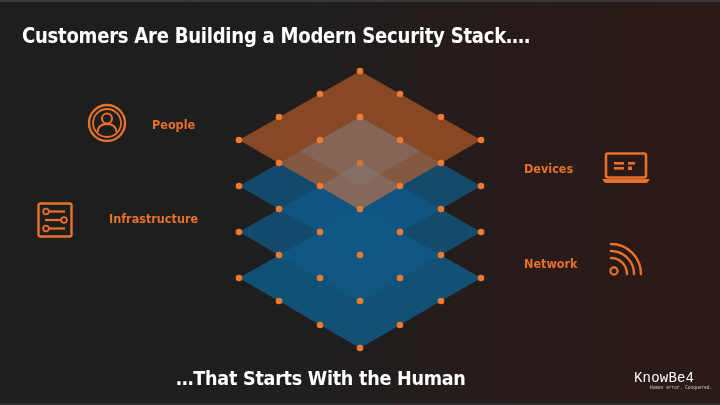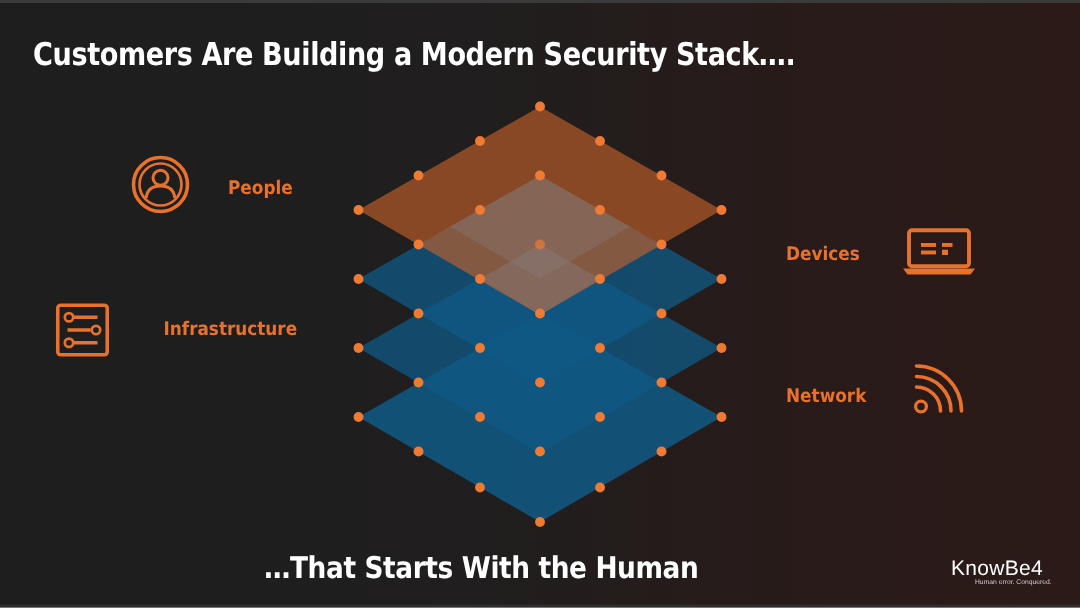--- a/index.html
+++ b/index.html
@@ -25,21 +25,21 @@
     }
     .label {
       position: absolute; color: #e8712c; font-weight: bold; font-size: 12.5px;
       font-family: "DejaVu Sans", sans-serif; transform: scaleX(0.9); transform-origin: left center;
       white-space: nowrap;
     }
     .icon { position: absolute; }
     .stack { position: absolute; left: 0; top: 0; width: 720px; height: 405px; }
     .logo {
       position: absolute; left: 634px; top: 370px; width: 80px;
-      color: #ffffff; font-family: Liberation Sans, sans-serif;
+      color: #ffffff; font-family: Liberation Mono, monospace;
     }
     .logo .name { font-size: 14px; letter-spacing: 0.2px; display: block; }
     .logo .tag { font-size: 4.5px; color: #cfcfcf; display: block; margin-left: 16px; margin-top: -1px; }
   </style>
 </head>
 <body>
 
 <div class="slide">
   <div class="topline"></div>
 

